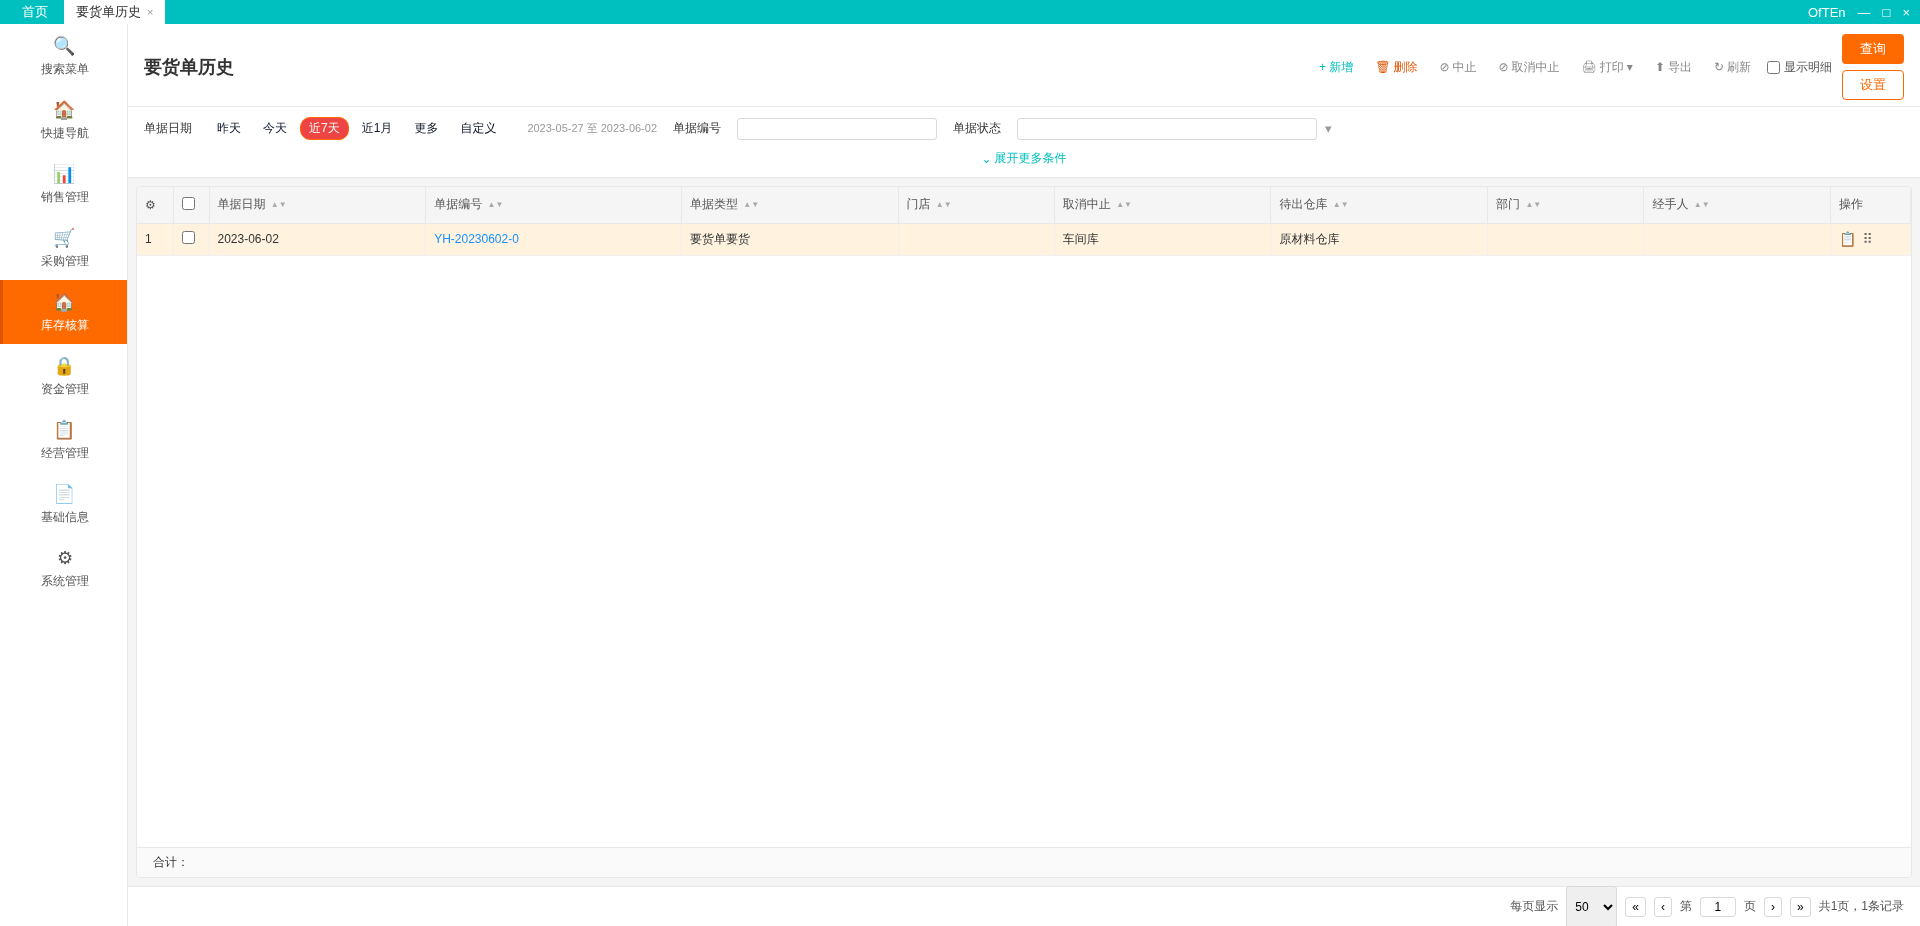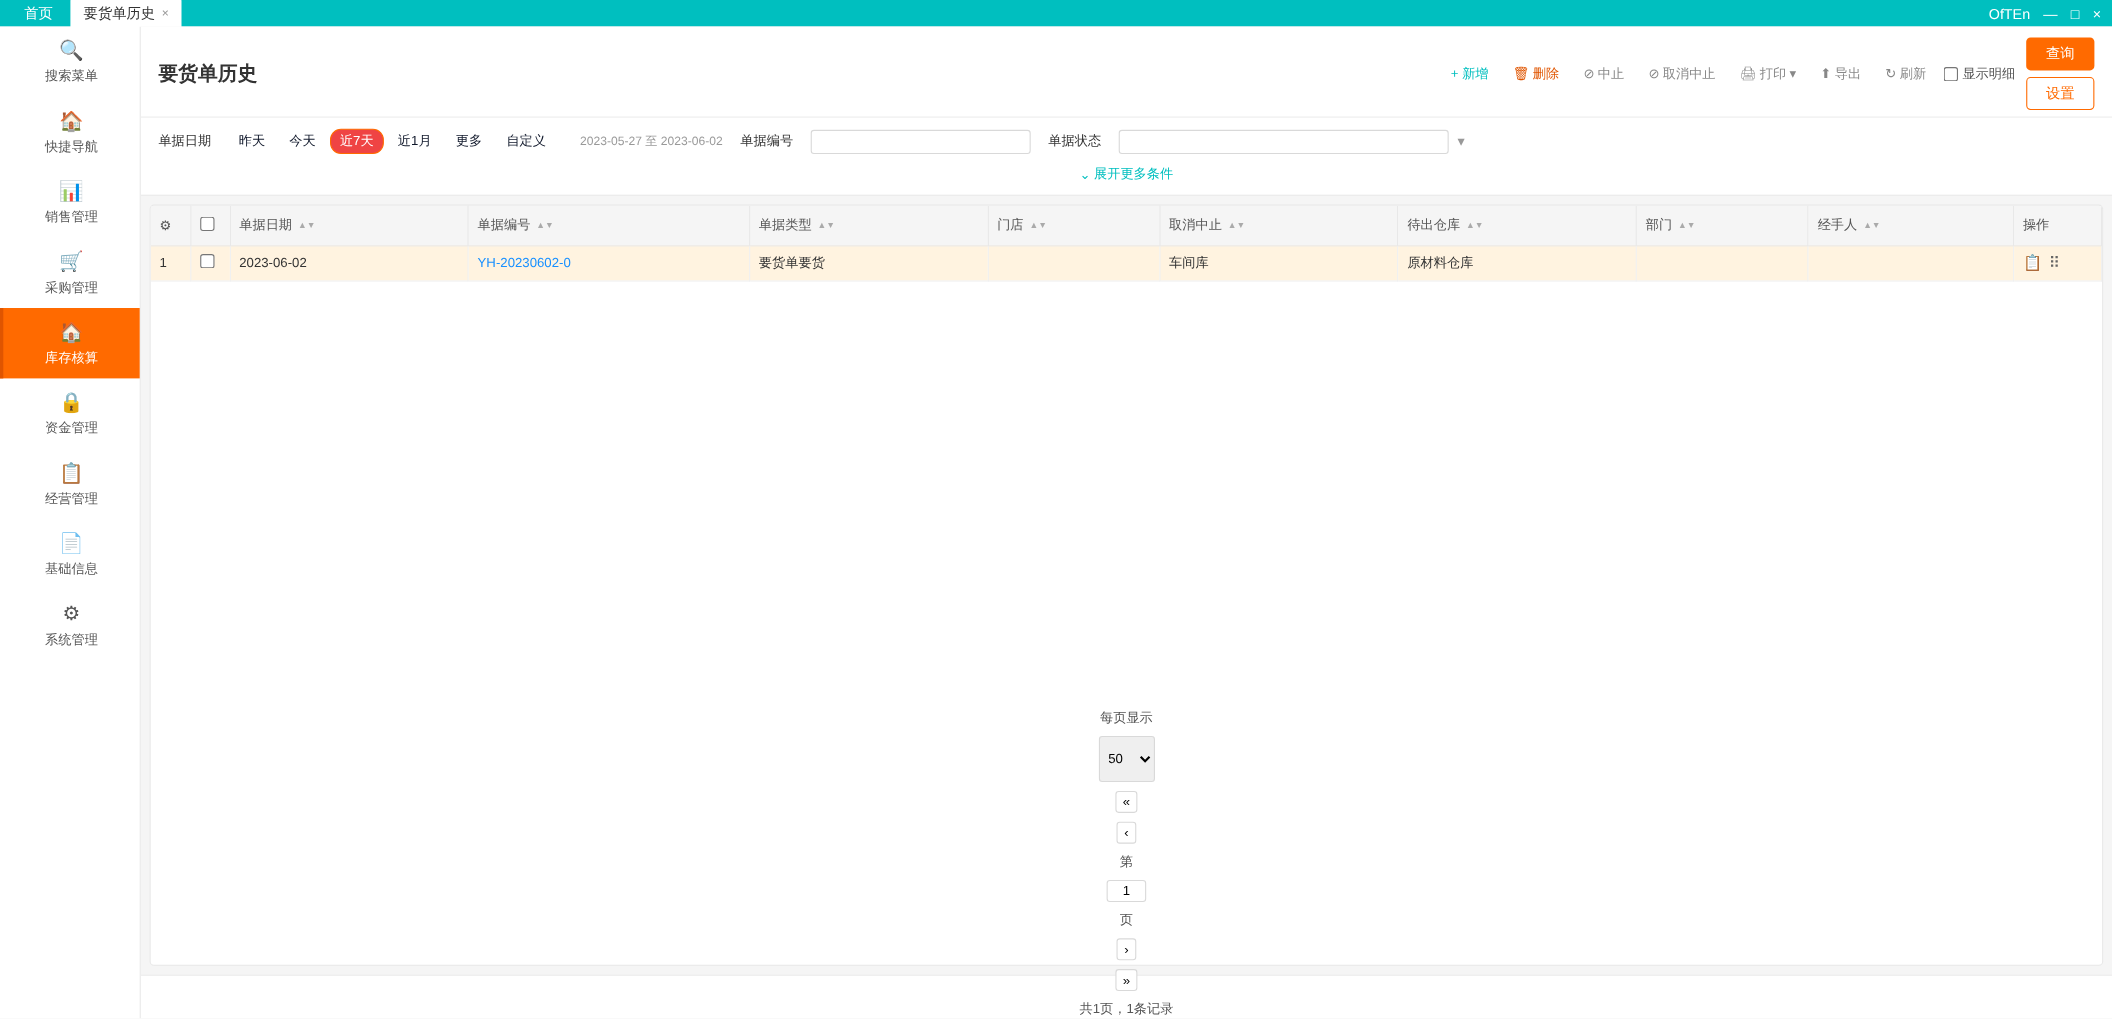--- a/index.html
+++ b/index.html
@@ -305,21 +305,20 @@
       background: #fff;
       border-top: 1px solid #e8e8e8;
       display: flex;
       align-items: center;
       justify-content: flex-end;
       padding: 0 16px;
       gap: 8px;
       font-size: 12px;
       color: #555;
       flex-shrink: 0;
-      flex-direction: column;
     }
     .pagination-bar select {
       border: 1px solid #d9d9d9;
       border-radius: 3px;
       padding: 12px 4px;
       font-size: 12px;
     }
     .pagination-btn {
       padding: 2px 6px;
       border: 1px solid #d9d9d9;
@@ -542,20 +541,23 @@
               <div class="action-icons">
                 <span class="action-icon">📋</span>
                 <span class="action-icon">⠿</span>
               </div>
             </td>
           </tr>
         </tbody>
       </table>
       <div style="flex:1"></div>
 
+      <div class="table-footer">
+        <span>合计：</span>
+      </div>
     </div>
 
     <div class="pagination-bar">
       <span>每页显示</span>
       <select>
         <option>50</option>
         <option>10</option>
         <option>20</option>
         <option>100</option>
       </select>

